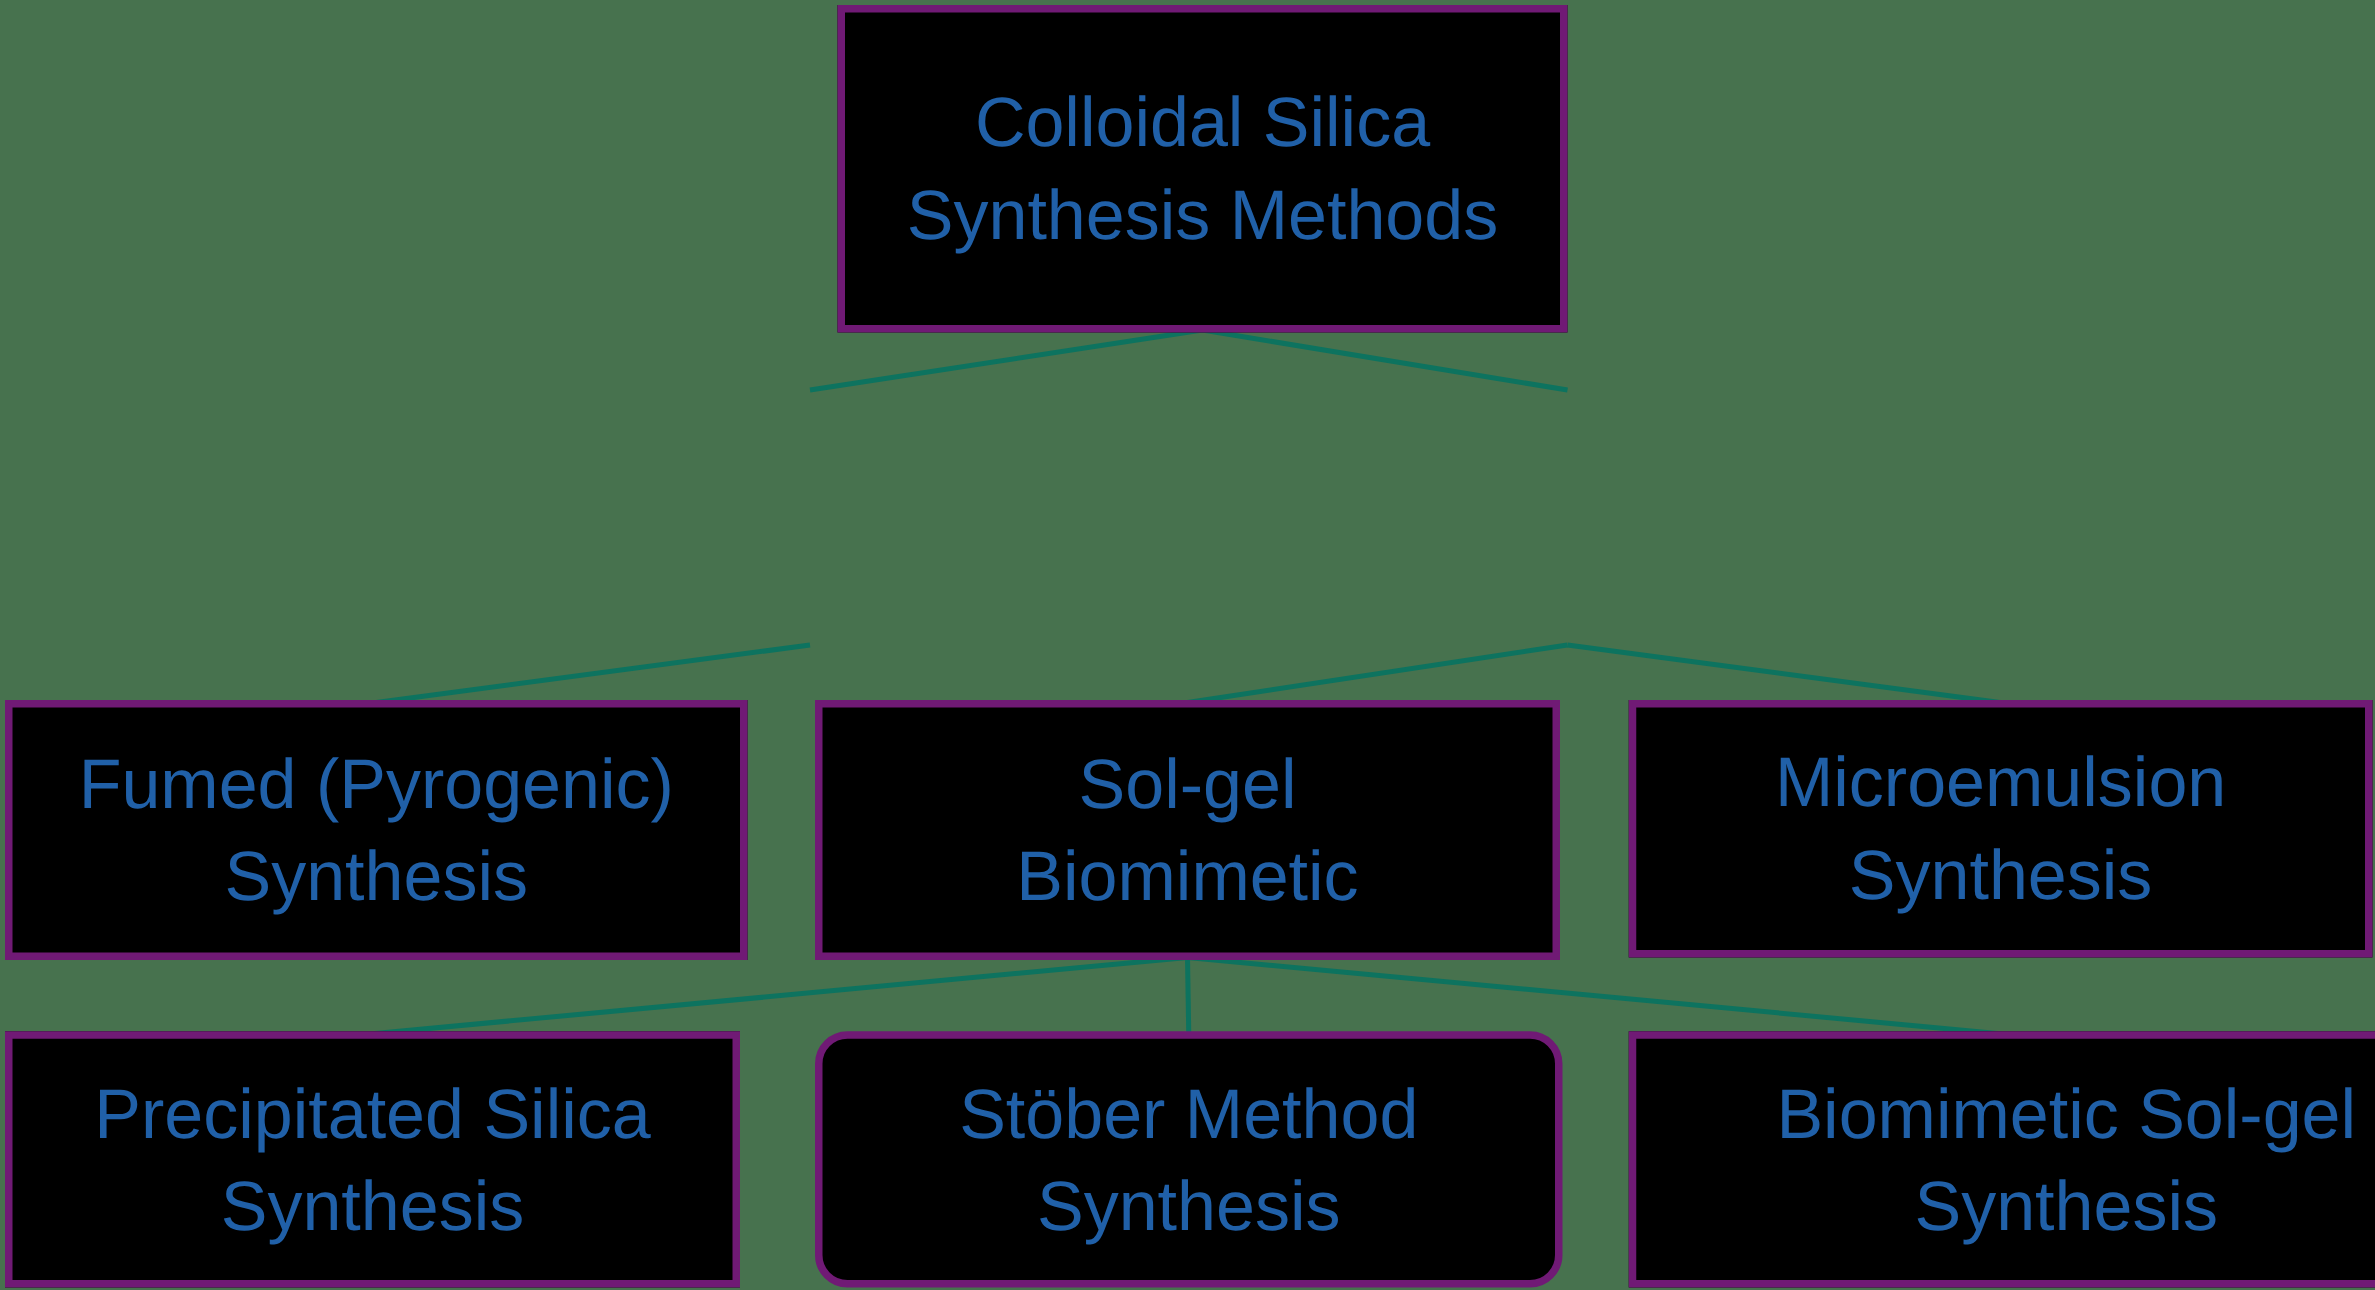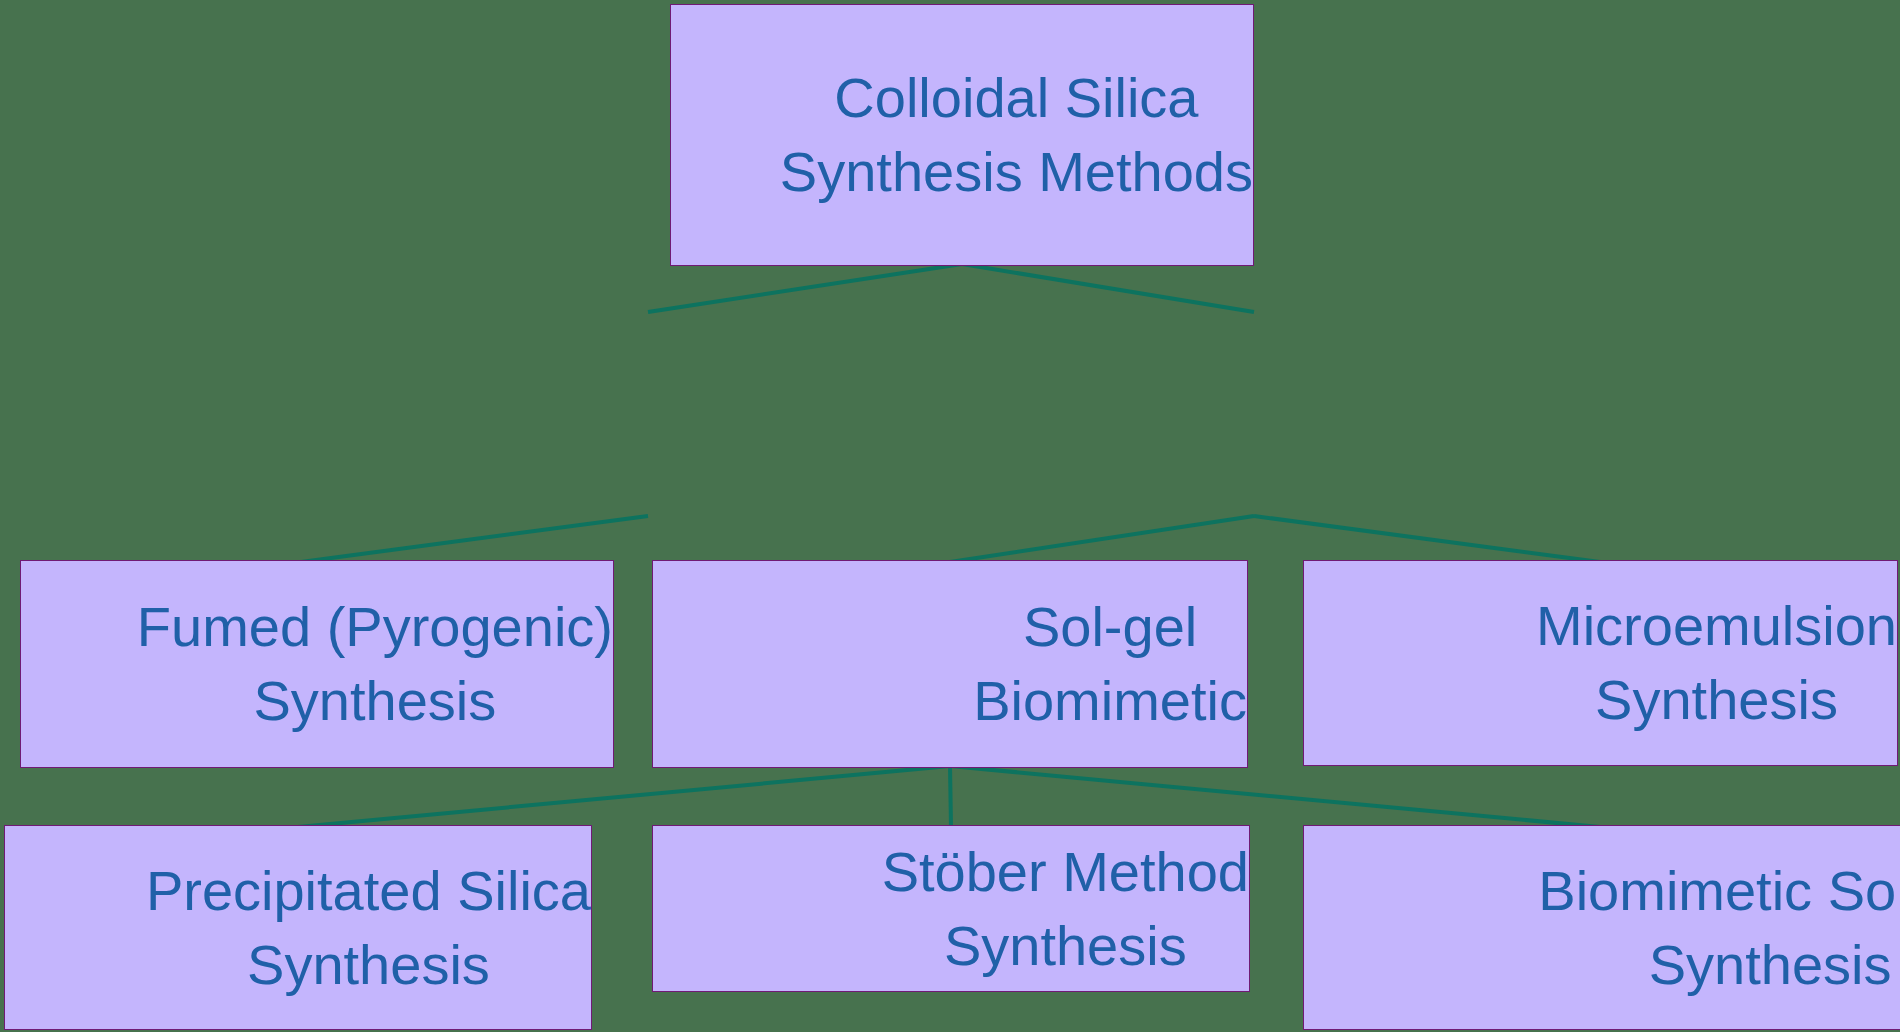--- a/index.html
+++ b/index.html
@@ -24,42 +24,42 @@
     z-index: 1;
   }
   .edges line {
     stroke: #0D735F;
     stroke-width: 4;
   }
   .node {
     position: absolute;
     z-index: 2;
     box-sizing: border-box;
-    background: #c4b5fd;
-    border: 1px solid #701a75;
+    background: #000000;
+    border: 6px solid #701a75;
     display: flex;
     align-items: center;
-    justify-content: flex-end;
+    justify-content: center;
     text-align: center;
   }
   .node .label {
     color: #2060A8;
     font-size: 56px;
     line-height: 1.32;
     white-space: pre-line;
   }
   
   .n-root   { left: 670px;  top: 4px;   width: 584px; height: 262px; }
   .n-gas    { left: 383px;  top: 310px; width: 530px; height: 208px; }
   .n-liq    { left: 990px;  top: 310px; width: 528px; height: 208px; }
-  .n-fumed  { left: 20px;    top: 560px; width: 594px; height: 208px; }
+  .n-fumed  { left: 4px;    top: 560px; width: 594px; height: 208px; }
   .n-solgel { left: 652px;  top: 560px; width: 596px; height: 208px; }
   .n-micro  { left: 1303px; top: 560px; width: 595px; height: 206px; }
   .n-precip { left: 4px;    top: 825px; width: 588px; height: 205px; }
-  .n-stober { left: 652px;  top: 825px; width: 598px; height: 167px; }
+  .n-stober { left: 652px;  top: 825px; width: 598px; height: 205px; border-radius: 26px; }
   .n-biomim { left: 1303px; top: 825px; width: 700px; height: 205px; }
 </style>
 </head>
 <body>
 
 <div class="canvas">
 
   <svg class="edges" viewBox="0 0 1900 1032">
     <line x1="962" y1="264" x2="648" y2="312"></line>
     <line x1="962" y1="264" x2="1254" y2="312"></line>

